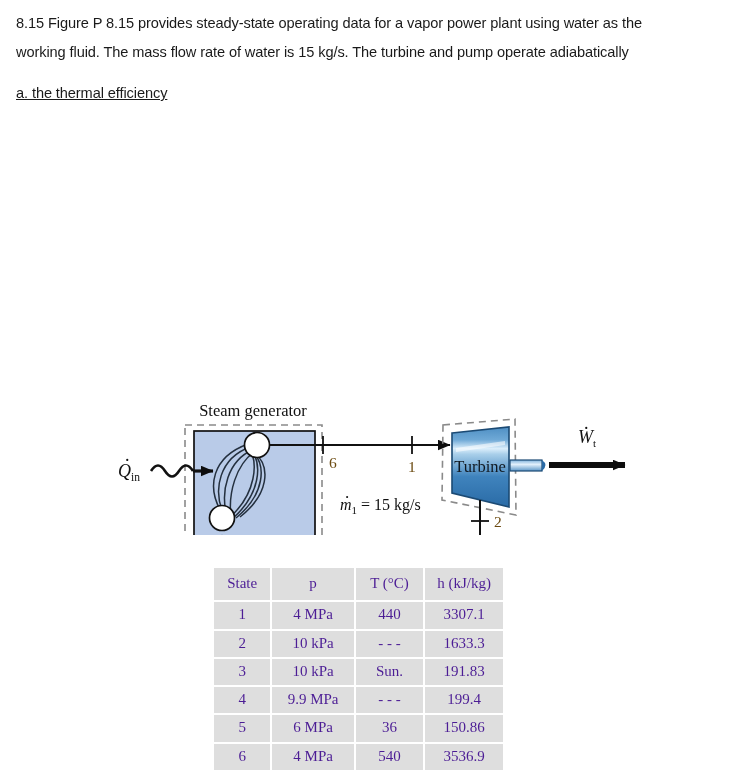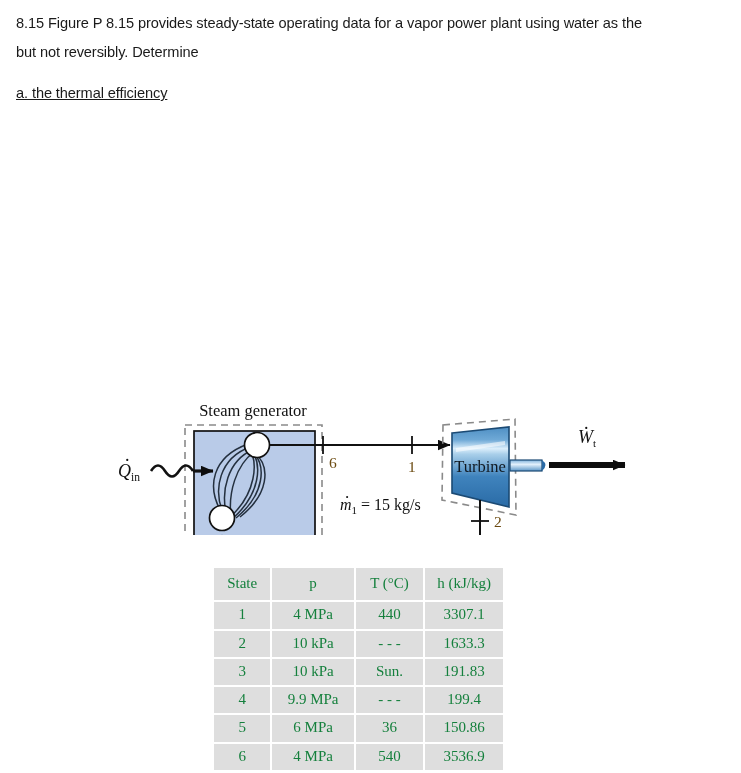--- a/index.html
+++ b/index.html
@@ -62,39 +62,39 @@
     width: 293px;
     background: #ffffff;
     font-family: "Liberation Serif", serif;
   }
   table.state-table th,
   table.state-table td {
     background: #dedede;
     text-align: center;
     font-size: 15px;
     font-weight: normal;
-    color: #15803d;
+    color: #4c1d95;
     padding: 4px 2px 5px 2px;
     font-family: "Liberation Serif", serif;
     line-height: 1.15;
   }
   table.state-table th {
     padding: 7px 2px 8px 2px;
   }
   col.c-state { width: 58px; }
   col.c-p     { width: 85px; }
   col.c-t     { width: 70px; }
   col.c-h     { width: 80px; }
 </style>
 </head>
 <body>
 
 <div id="problem-statement">
   <p class="para">8.15 Figure P 8.15 provides steady-state operating data for a vapor power plant using water as the</p>
-  <p class="para">but not reversibly. Determine</p>
+  <p class="para">working fluid. The mass flow rate of water is 15 kg/s. The turbine and pump operate adiabatically</p>
   <p class="para spaced">a. the thermal efficiency</p>
 </div>
 
 <div id="figure">
 <svg width="741" height="340" viewBox="0 0 741 340" xmlns="http://www.w3.org/2000/svg">
   <defs>
     <marker id="arrow" markerWidth="9" markerHeight="9" refX="7.6" refY="3.2" orient="auto" markerUnits="userSpaceOnUse">
       <path d="M0,0 L8,3.2 L0,6.4 z" fill="#1a1a1a"></path>
     </marker>
     <marker id="arrowbig" markerWidth="15" markerHeight="15" refX="12.5" refY="5.5" orient="auto" markerUnits="userSpaceOnUse">

